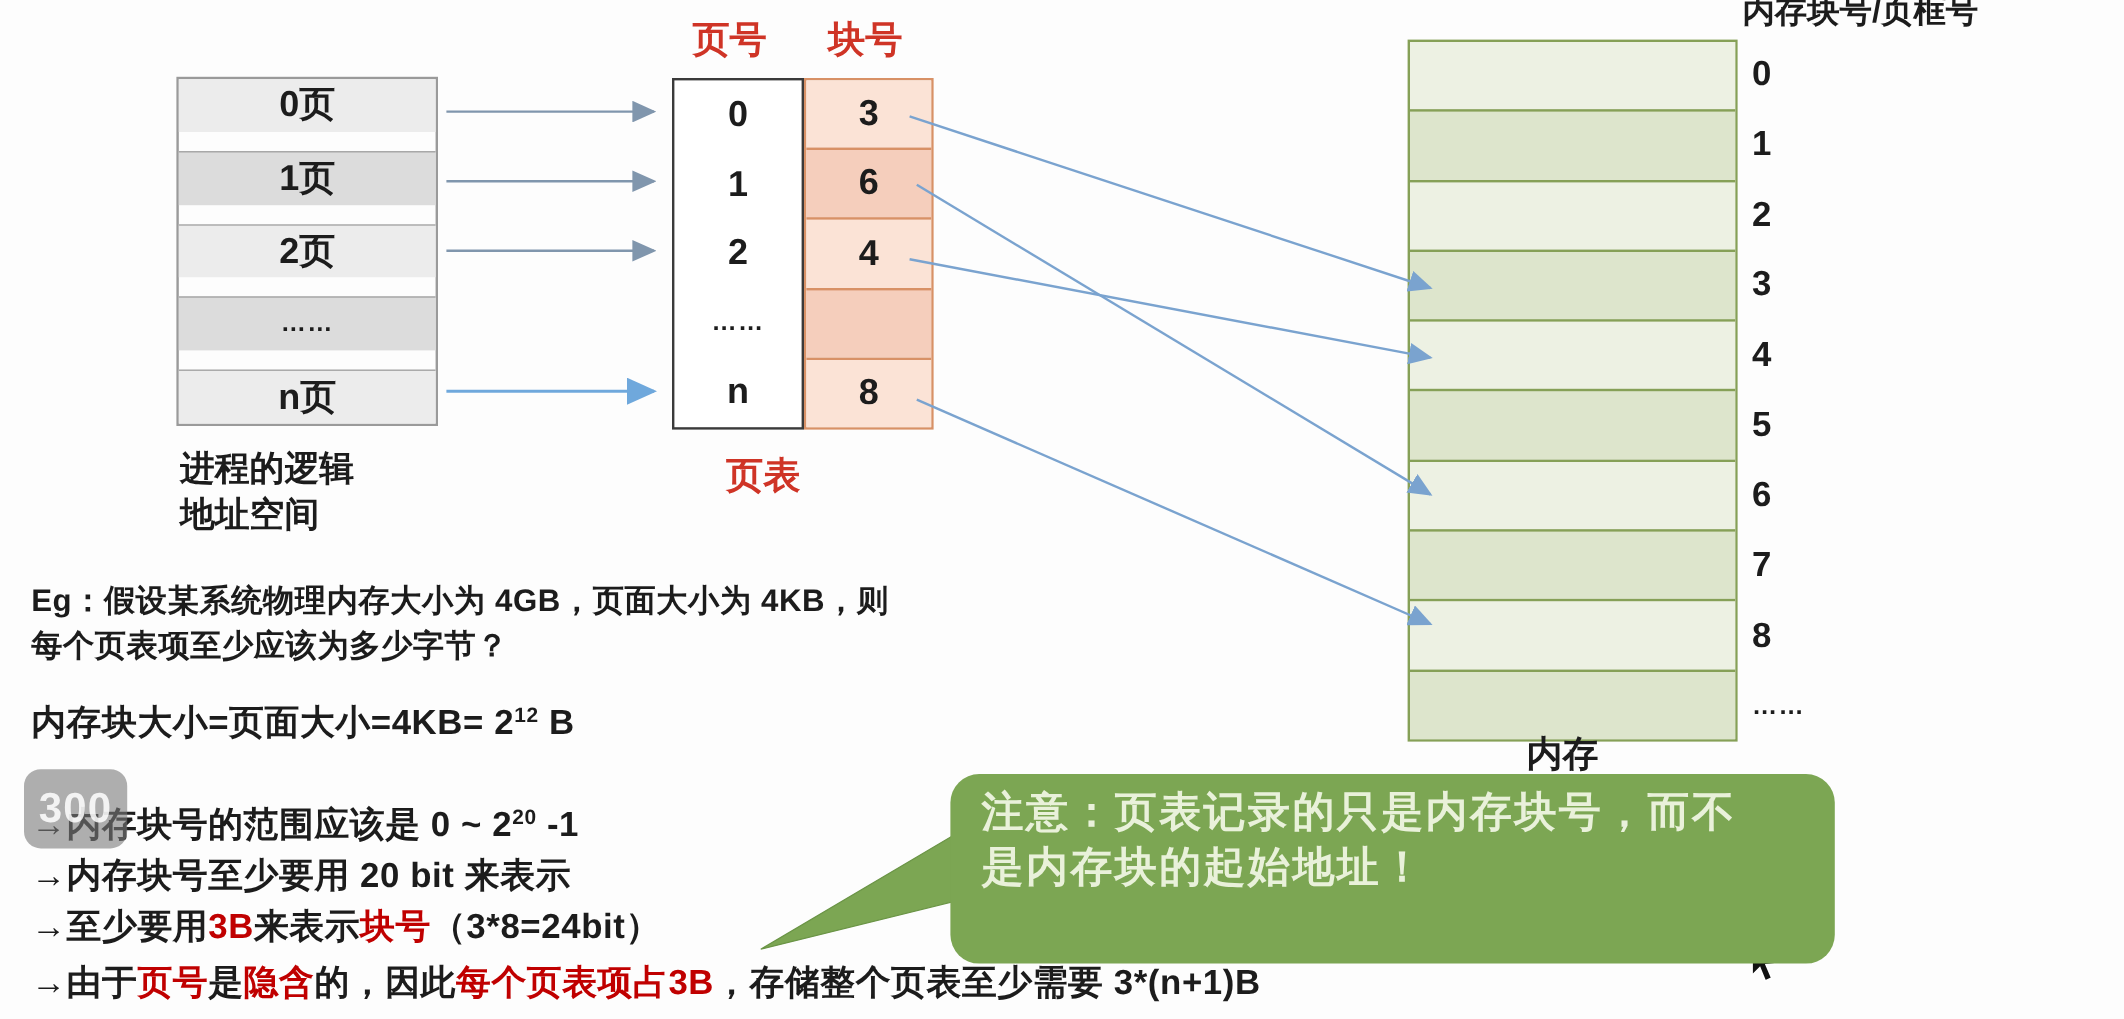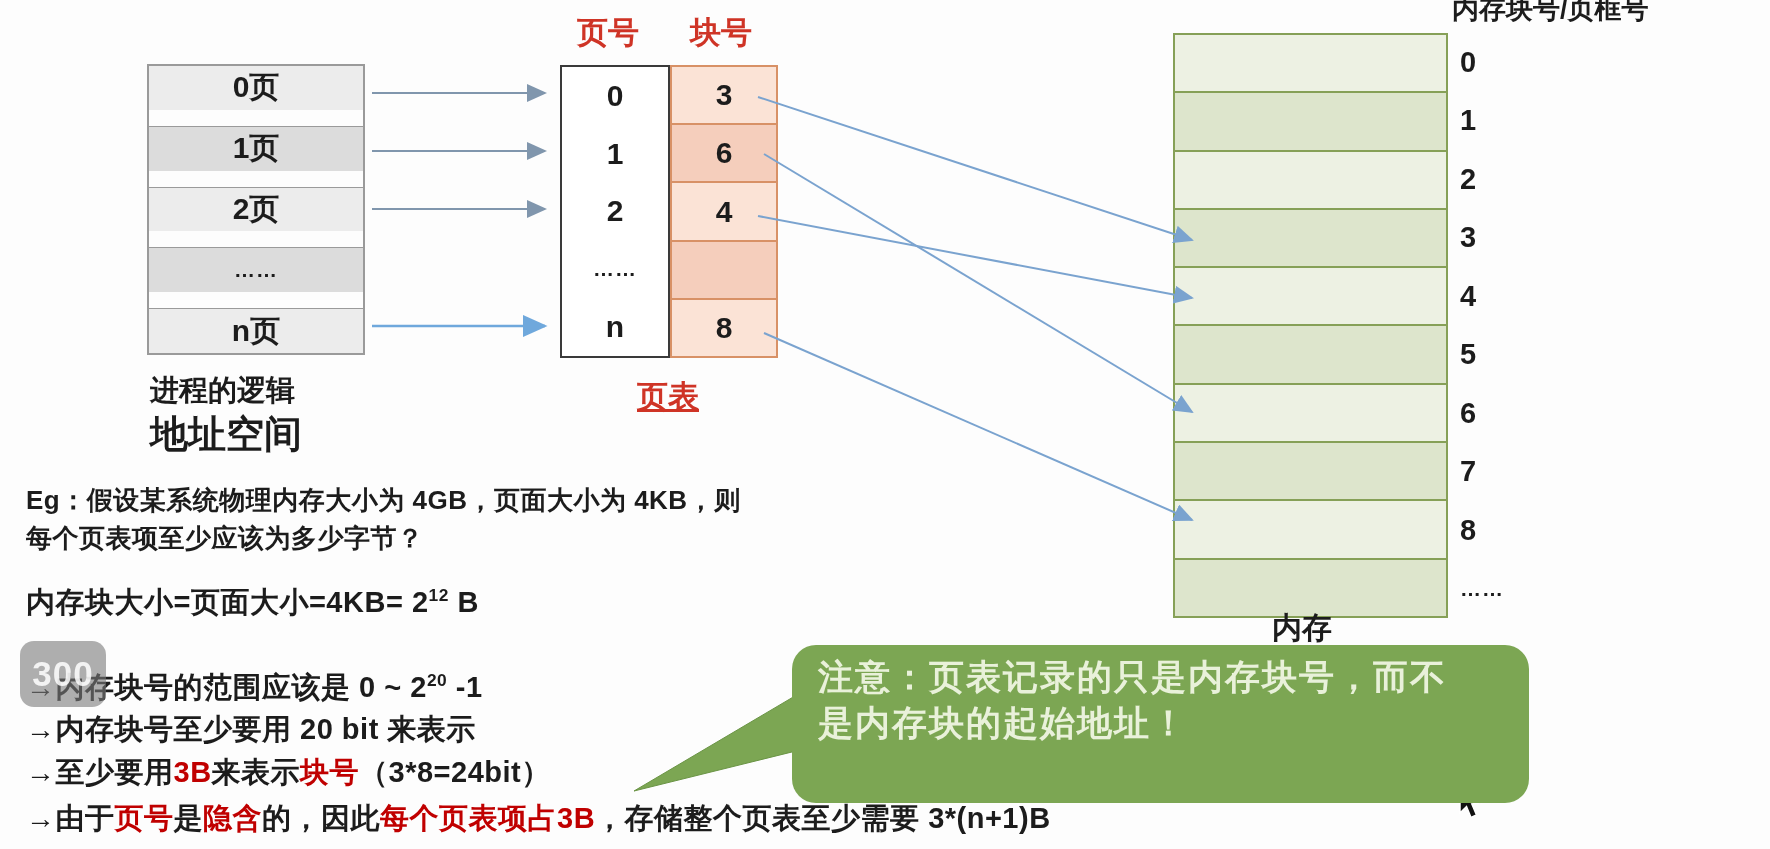--- a/index.html
+++ b/index.html
@@ -32,23 +32,23 @@
   #mem-table{left:1173px;top:33px;width:275px;height:585px;border:2px solid #86a057;}
   #mem-table .row + .row{border-top:2px solid #86a057;}
   #mem-table .row:nth-child(odd){background:#edf1e3;}
   #mem-table .row:nth-child(even){background:#dde5cc;}
 
   
   .abs{position:absolute;white-space:nowrap;}
   .redhead{color:#cf3426;font-size:31px;}
   #pageno-head{left:577px;top:12px;}
   #blockno-head{left:690px;top:12px;}
-  #pt-label{left:637px;top:376px;text-decoration:underline;}
+  #pt-label{left:605px;top:376px;}
   #proc-label1{left:150px;top:371px;font-size:29px;}
-  #proc-label2{left:150px;top:409px;font-size:38px;}
+  #proc-label2{left:150px;top:409px;font-size:29px;}
   #mem-head{left:1452px;top:-9px;font-size:27px;}
   #mem-label{left:1272px;top:608px;font-size:30px;}
   .memlab{position:absolute;left:1460px;width:80px;height:58px;
           font-size:29px;display:flex;align-items:center;}
   .memlab.dots{font-size:21px;}
 
   
   .probline{position:absolute;left:26px;font-size:26px;letter-spacing:.5px;white-space:nowrap;}
   .solline{position:absolute;left:26px;font-size:29px;letter-spacing:.5px;white-space:nowrap;}
   .red{color:#c00000;}

